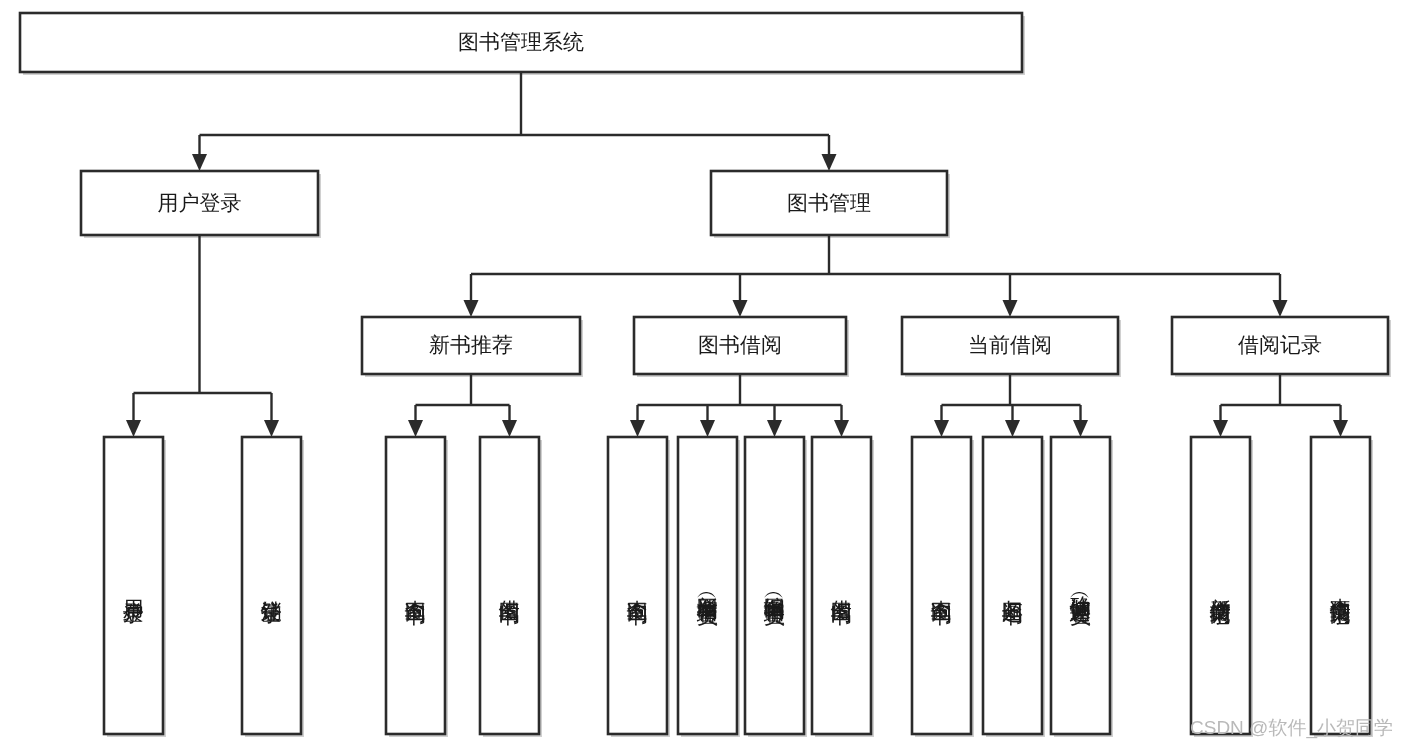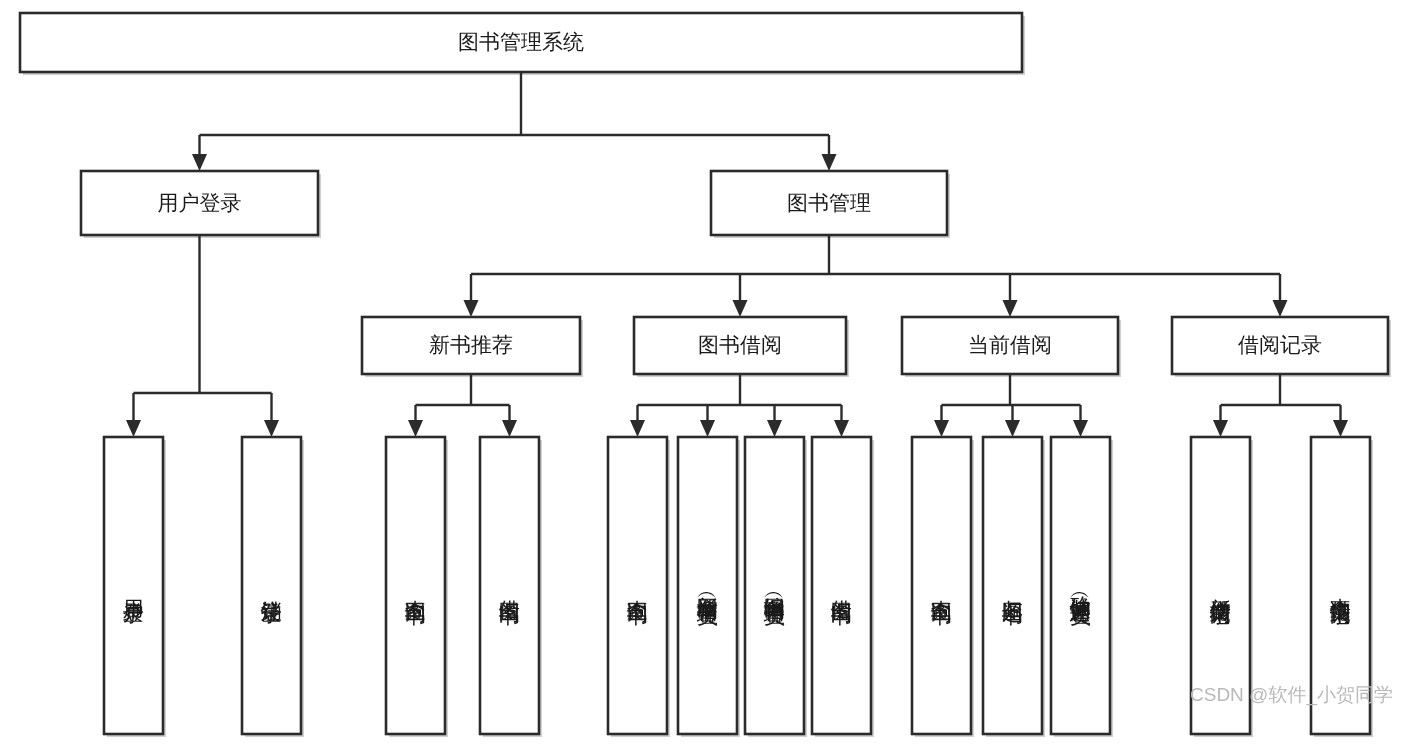--- a/index.html
+++ b/index.html
@@ -203,15 +203,15 @@
       <div class="node-label-v" style="left: 678px; top: 437px; width: 59px; height: 297px;">新增图书（管理员）</div>
       <div class="node-label-v" style="left: 745px; top: 437px; width: 59px; height: 297px;">编辑图书（管理员）</div>
       <div class="node-label-v" style="left: 812px; top: 437px; width: 59px; height: 297px;">借阅图书</div>
       <div class="node-label-v" style="left: 912px; top: 437px; width: 59px; height: 297px;">查询图书</div>
       <div class="node-label-v" style="left: 983px; top: 437px; width: 59px; height: 297px;">归还图书</div>
       <div class="node-label-v" style="left: 1051px; top: 437px; width: 59px; height: 297px;">确认归还（管理员）</div>
       <div class="node-label-v" style="left: 1191px; top: 437px; width: 59px; height: 297px;">新增借阅记录</div>
       <div class="node-label-v" style="left: 1311px; top: 437px; width: 59px; height: 297px;">查询借阅记录</div>
     </div>
 
-  <div class="watermark" style="left: 1190px; top: 682px;">CSDN @软件_小贺同学</div>
+  <div class="watermark" style="left: 1190px; top: 715px;">CSDN @软件_小贺同学</div>
 
 </div>
 
 </body></html>

